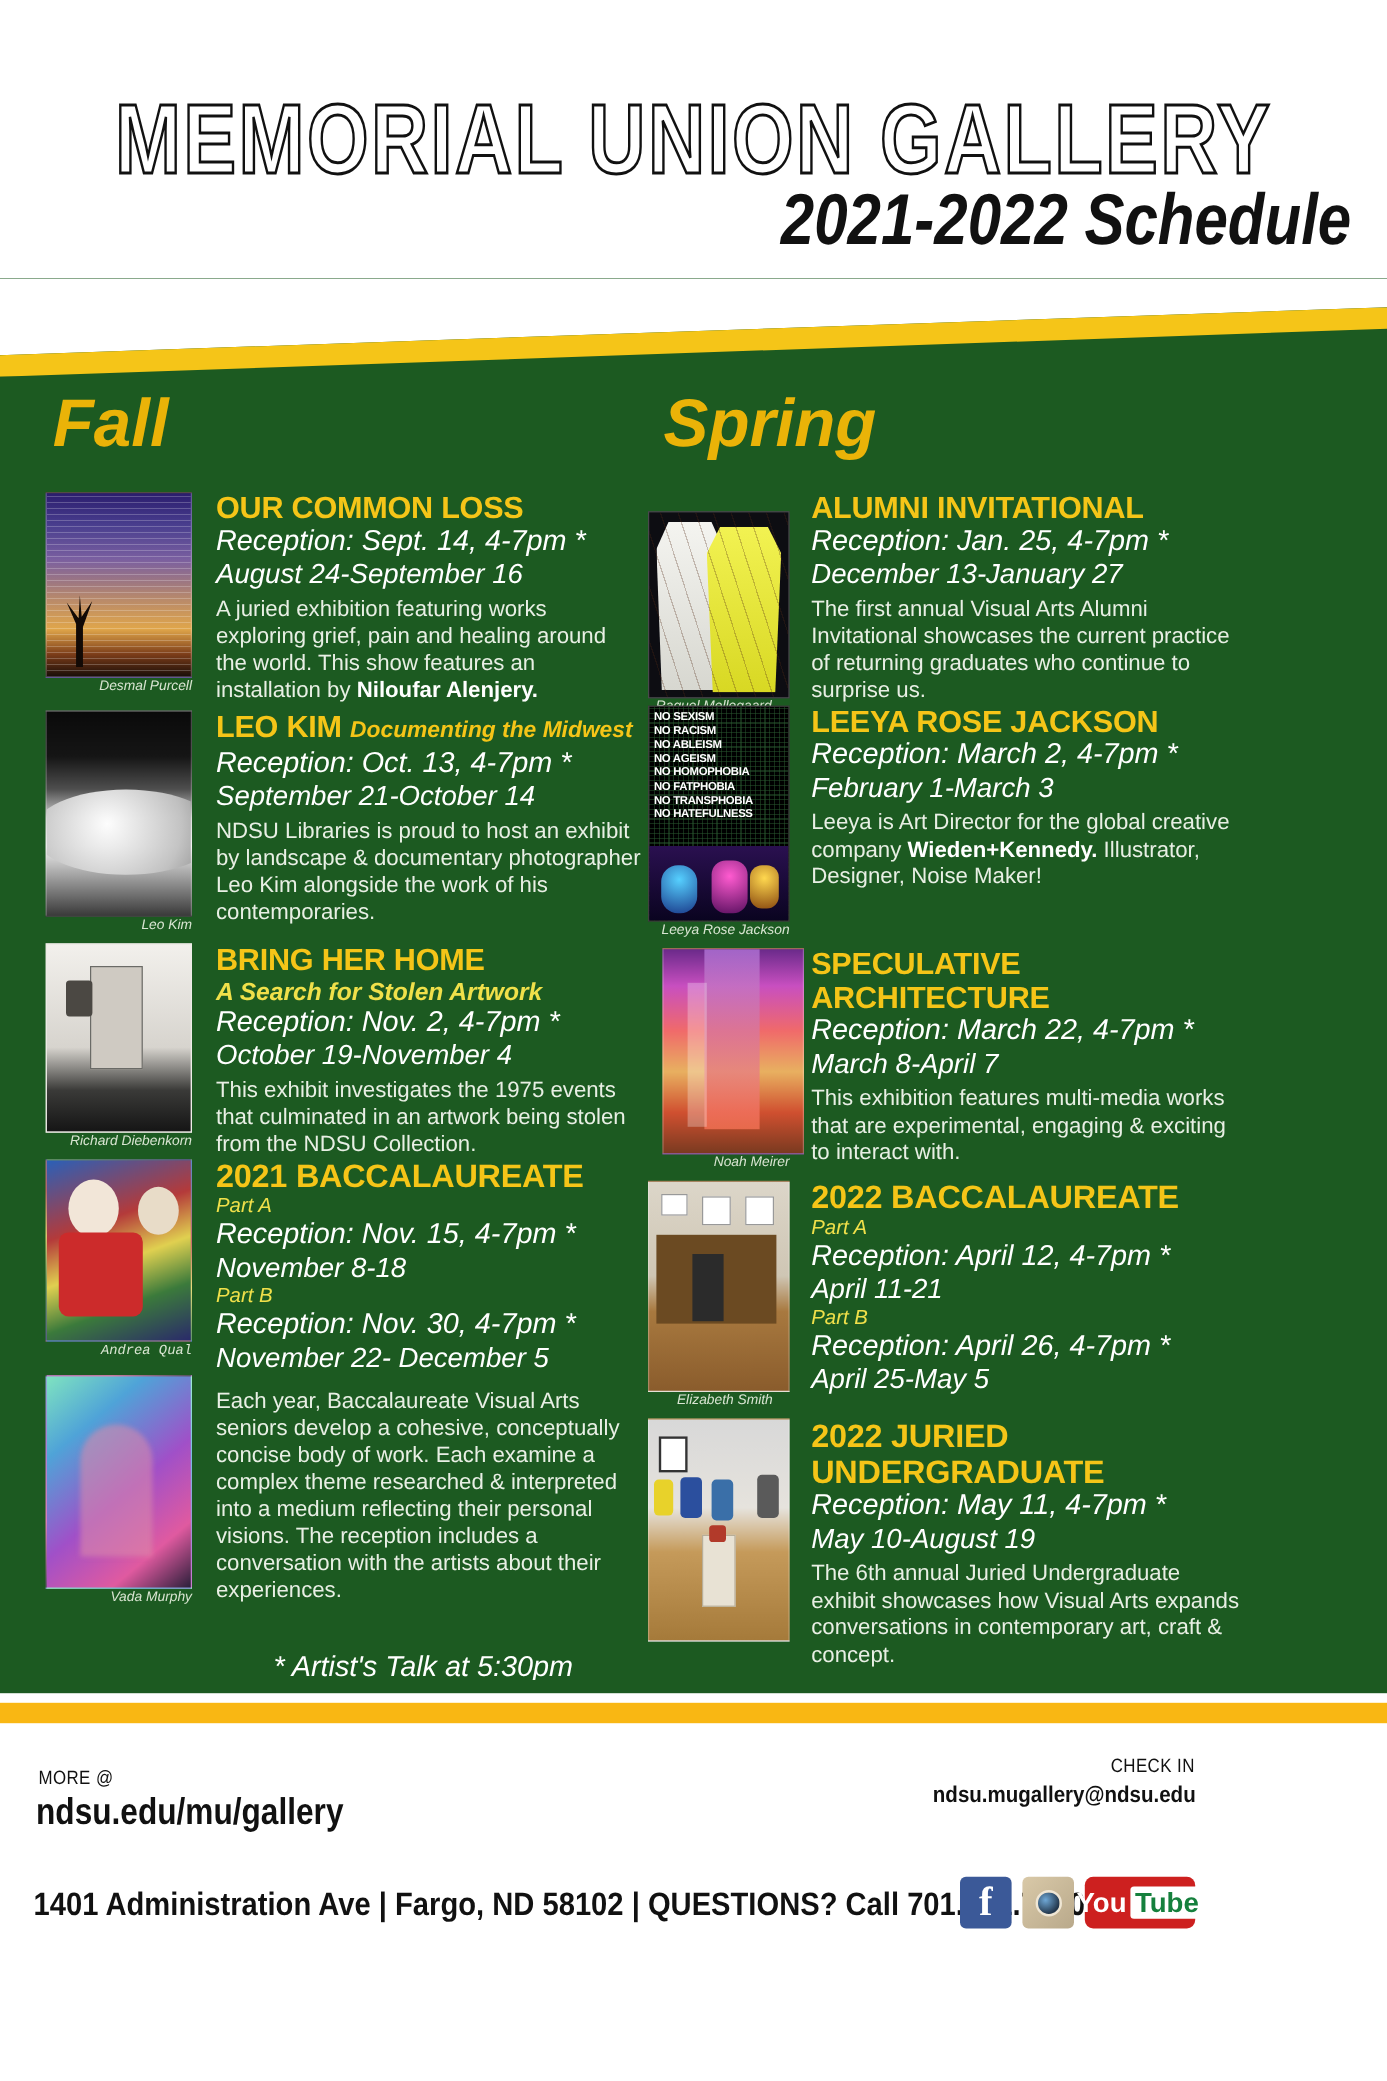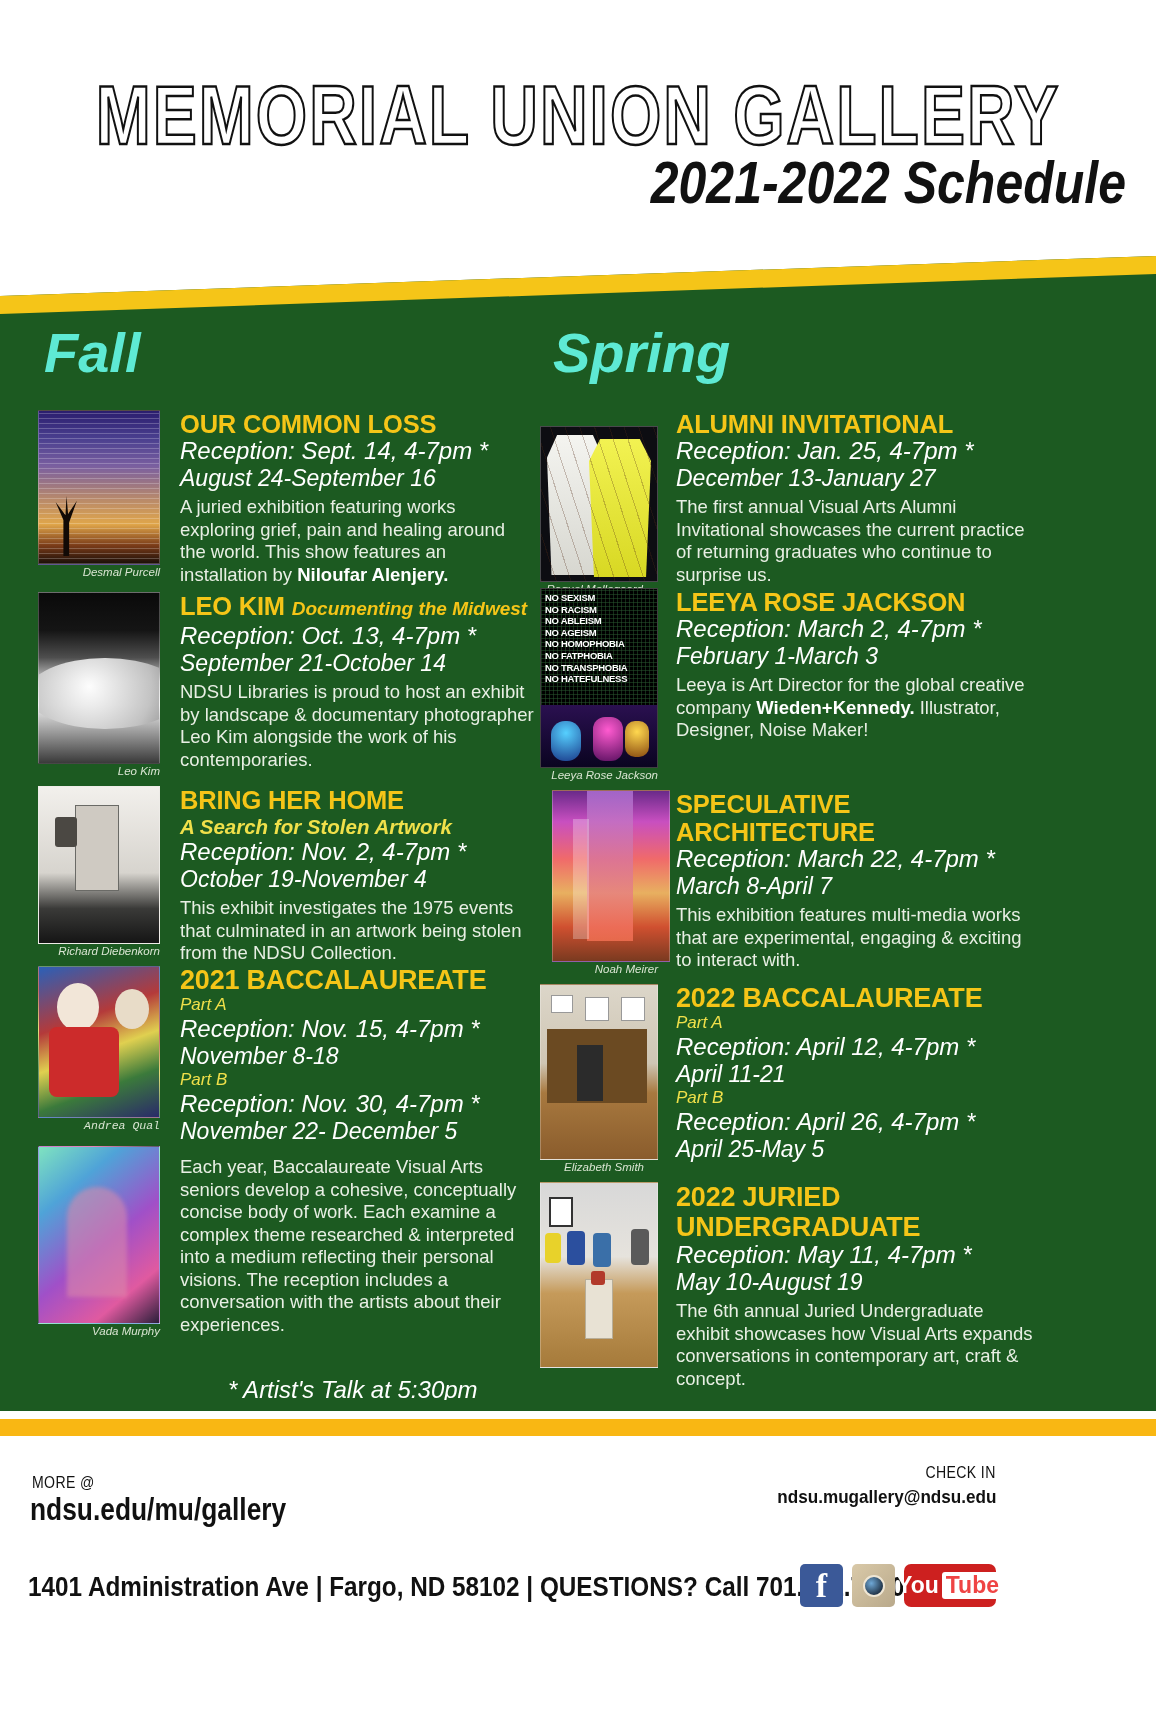--- a/index.html
+++ b/index.html
@@ -41,21 +41,21 @@
     background:#ffffff;
     clip-path: polygon(0 0, 1156px 0, 1156px 24px, 0 64px);
   }
   .body-green::after {
     content:""; position:absolute; top:18px; left:0; width:1156px; height:70px;
     background:#f5c518;
     clip-path: polygon(0 46px, 1156px 6px, 1156px 24px, 0 64px);
   }
 
   .season-row { position:absolute; top:88px; left:0; width:1156px; }
-  .season { position:absolute; font-size:56px; font-weight:800; font-style:italic; color:#5eead4;
+  .season { position:absolute; font-size:56px; font-weight:800; font-style:italic; color:#eab308;
             letter-spacing:0px; }
   .season.fall { left:44px; }
   .season.spring { left:553px; }
 
   .columns { position:absolute; top:178px; left:0; width:1156px; }
   .col { position:absolute; top:0; }
   .col.left  { left:38px;  width:496px; }
   .col.right { left:540px; width:500px; }
 
   .entry { position:relative; width:100%; margin-bottom:2px; }
@@ -116,21 +116,21 @@
                    transform: scaleX(0.9); transform-origin:right top; }
   .addr { position:absolute; top:172px; left:28px; font-size:27px; font-weight:700; color:#111;
           transform: scaleX(0.9); transform-origin:left top; white-space:nowrap; }
 
   .socials { position:absolute; top:164px; right:160px; display:flex; gap:9px; align-items:center; }
   .soc { width:43px; height:43px; border-radius:5px; display:flex; align-items:center; justify-content:center; }
   .soc-fb { background:#3b5998; color:#fff; font-weight:800; font-size:34px; font-family:"Liberation Serif", serif; line-height:40px; }
   .soc-ig { background:linear-gradient(135deg,#d9c9a8,#b9a98b); position:relative; }
   .soc-ig .lens { width:22px; height:22px; border-radius:50%; background:radial-gradient(circle at 35% 35%, #6fa8d6, #24384d 70%); border:2px solid #efe6d4; }
   .soc-yt { background:#cd201f; color:#fff; width:92px; height:43px; border-radius:7px; font-weight:800; font-size:23px; }
-  .soc-yt .tube { background:#fff; color:#ef4444; padding:0 4px; border-radius:3px; margin-left:3px; }
+  .soc-yt .tube { background:#fff; color:#15803d; padding:0 4px; border-radius:3px; margin-left:3px; }
 </style>
 </head>
 <body>
 
 <div class="poster">
 
   <div class="header">
     <div class="title-main">MEMORIAL UNION GALLERY</div>
     <div class="title-sub">2021-2022 Schedule</div>
   </div>

